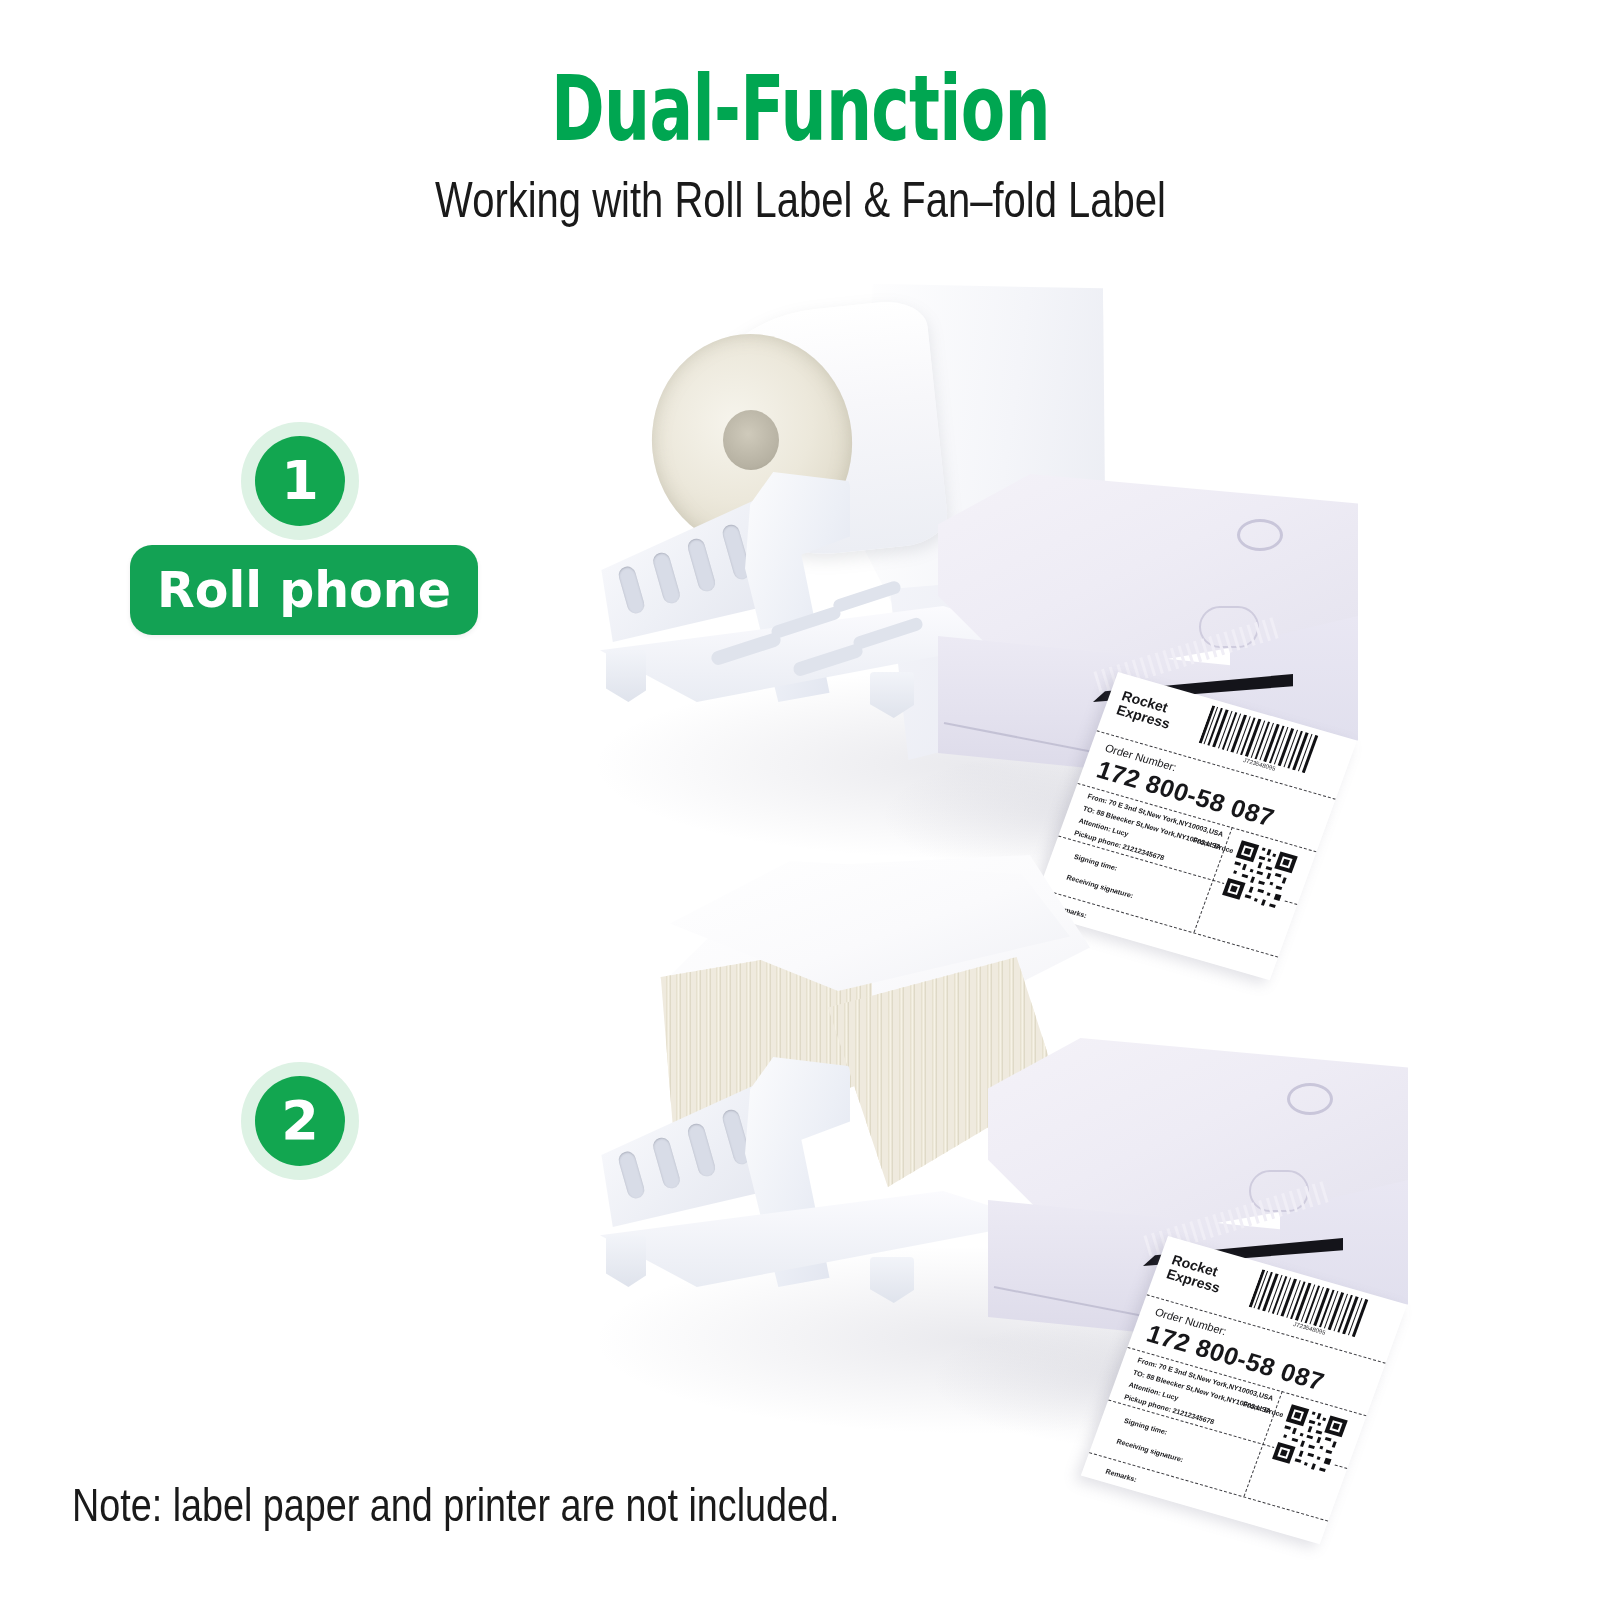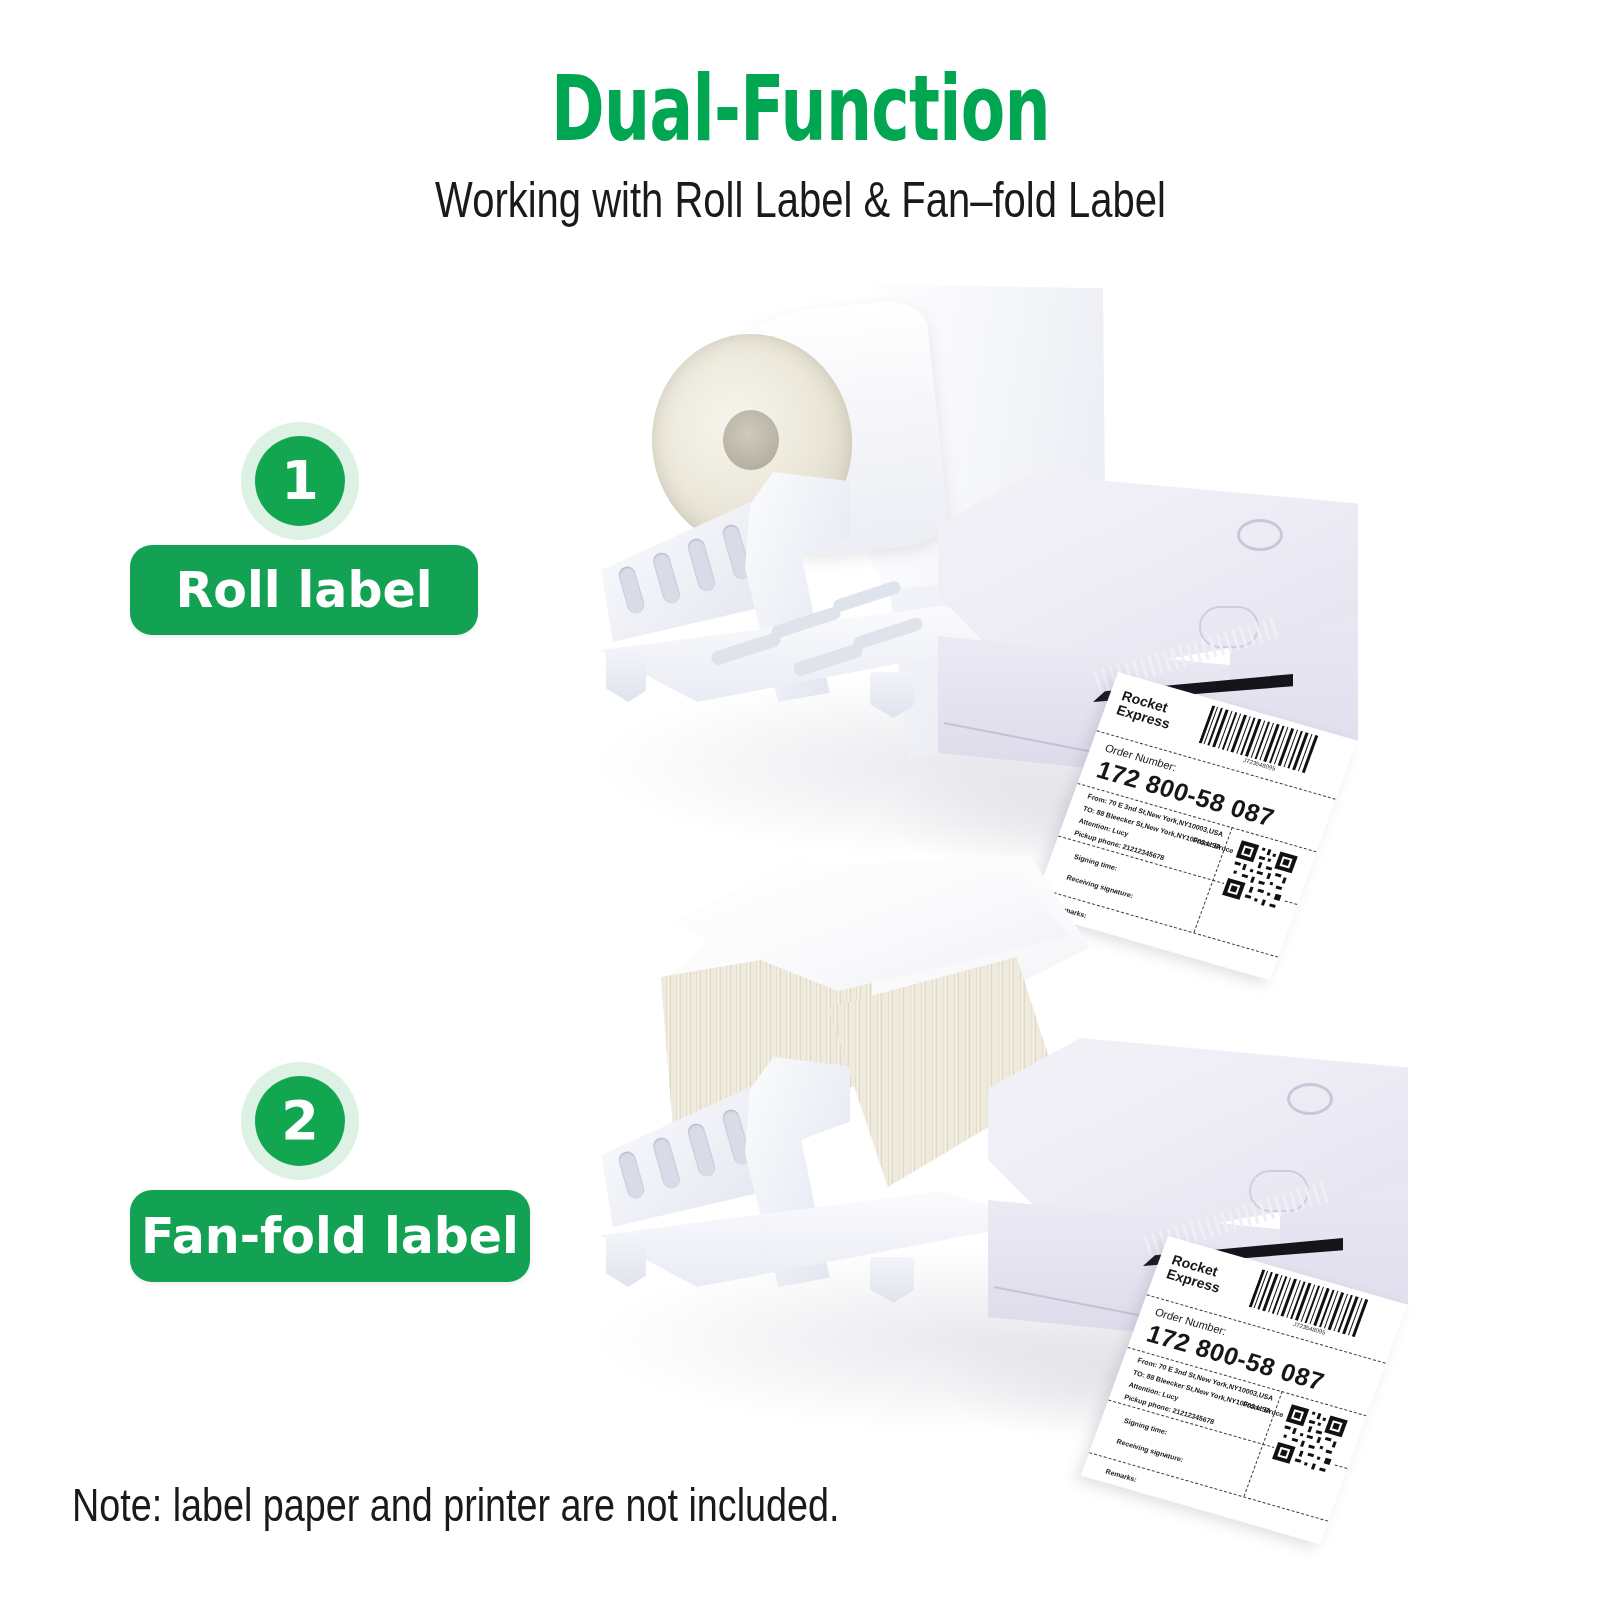--- a/index.html
+++ b/index.html
@@ -294,32 +294,29 @@
   <p id="subtitle">Working with Roll Label &amp; Fan–fold Label</p>
 </div>
 
 <div class="step-block" style="left:0px; top:0px; width:560px; height:700px;">
   <div class="step-circle-wrap" style="left:241px; top:422px;">
     <div class="step-circle">
       <span>1</span>
     </div>
   </div>
   <div class="step-pill" style="left:130px; top:545px; width:348px; height:90px; font-size:49px;">
-    <span>Roll label</span>
+    <span>Roll phone</span>
   </div>
 </div>
 
 <div class="step-block" style="left:0px; top:0px; width:600px; height:1400px;">
   <div class="step-circle-wrap" style="left:241px; top:1062px;">
     <div class="step-circle">
       <span>2</span>
     </div>
-  </div>
-  <div class="step-pill" style="left:130px; top:1190px; width:400px; height:92px; font-size:49px;">
-    <span>Fan-fold label</span>
   </div>
 </div>
 
 <div class="scene" style="left:560px; top:270px; width:860px; height:620px;">
 
   <div class="shadow-blob" style="left:30px; top:400px; width:760px; height:190px;"></div>
 
   <div class="paper-web" style="left:300px; top:10px; width:250px; height:420px;
               clip-path: polygon(8% 0%, 100% 3%, 96% 96%, 30% 100%, 0% 62%);
               transform: rotate(-2deg);"></div>

